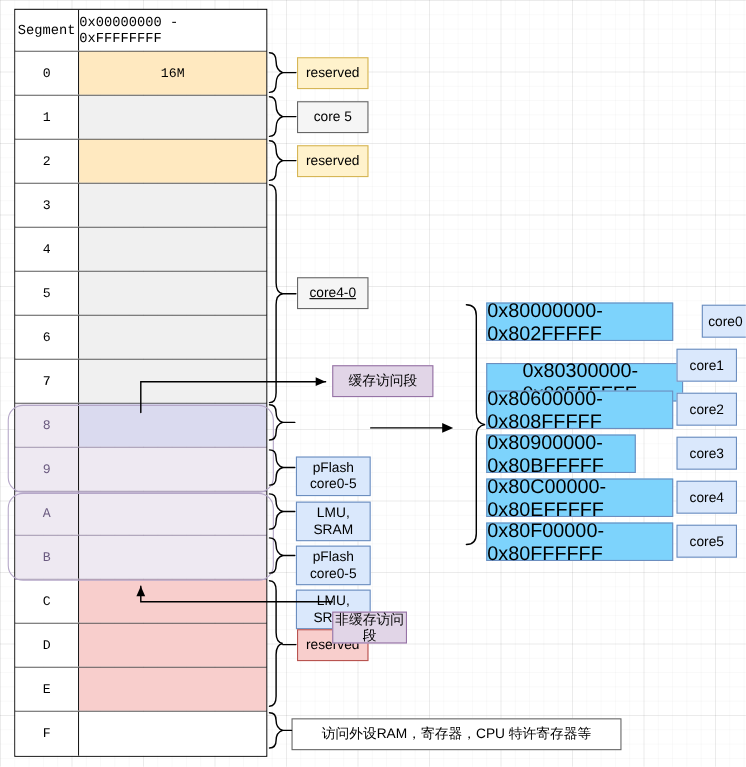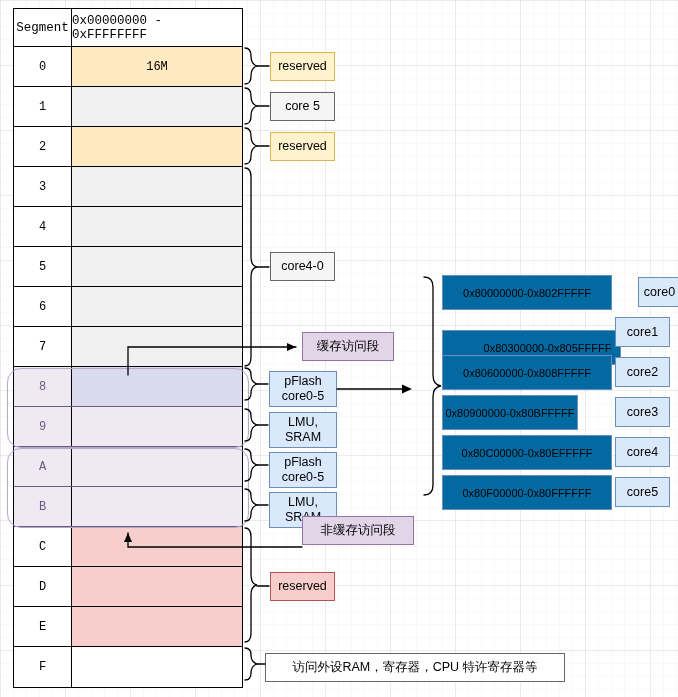--- a/index.html
+++ b/index.html
@@ -55,30 +55,30 @@
   }
 
   
   .lbl{
     border:1.4px solid #666;
     display:flex;align-items:center;justify-content:center;
     text-align:center;line-height:1.18;font-size:12.5px;
     box-sizing:border-box;background:#f5f5f5;
   }
   .lbl.cream{background:#fff2cc;border-color:#d6b656;}
-  .lbl.blue{background:#dae8fc;border-color:#6c8ebf;}
+  .lbl.blue{background:#dae8fc;border-color:#6c8ebf;margin-top:44px;}
   .lbl.pink{background:#f8cecc;border-color:#b85450;}
   .lbl.purple{background:#e1d5e7;border-color:#9673a6;}
   .lbl.plain{background:#f5f5f5;border-color:#666;}
   .lbl.white{background:#ffffff;border-color:#666;}
 
   .addr-box{
-    background:#0369a1;border:1.4px solid #6c8ebf;
-    display:flex;align-items:center;justify-content:center;
-    font-size:11px;box-sizing:border-box;
+    background:#7dd3fc;border:1.4px solid #6c8ebf;
+    display:flex;align-items:center;justify-content:center;
+    font-size:18px;box-sizing:border-box;
   }
   .core-box{
     background:#dae8fc;border:1.4px solid #6c8ebf;
     display:flex;align-items:center;justify-content:center;
     font-size:12.5px;box-sizing:border-box;
   }
   svg.ov{position:absolute;left:0;top:0;width:678px;height:697px;
          pointer-events:none;overflow:visible;}
 </style>
 </head>
@@ -162,21 +162,21 @@
 
   <div class="abs lav-group" style="left:7px;top:368px;width:242px;height:80px;"></div>
   <div class="abs lav-group" style="left:7px;top:448px;width:242px;height:80px;"></div>
 
   <div class="abs lbl cream" style="left:270px;top:52px;width:65px;height:29px;">reserved</div>
 
   <div class="abs lbl plain" style="left:270px;top:92px;width:65px;height:29px;">core 5</div>
 
   <div class="abs lbl cream" style="left:270px;top:132px;width:65px;height:29px;">reserved</div>
 
-  <div class="abs lbl plain" style="left:270px;top:252px;width:65px;height:29px;">core4-0</div>
+  <div class="abs lbl plain" style="left:270px;top:252px;width:65px;height:29px;text-decoration:underline;">core4-0</div>
 
   <div class="abs lbl blue" style="left:269px;top:371px;width:68px;height:36px;flex-direction:column;">
     <span>pFlash</span>
     <span>core0-5</span>
   </div>
 
   <div class="abs lbl blue" style="left:269px;top:412px;width:68px;height:36px;flex-direction:column;">
     <span>LMU,</span>
     <span>SRAM</span>
   </div>
@@ -188,21 +188,21 @@
 
   <div class="abs lbl blue" style="left:269px;top:492px;width:68px;height:36px;flex-direction:column;">
     <span>LMU,</span>
     <span>SRAM</span>
   </div>
 
   <div class="abs lbl pink" style="left:270px;top:572px;width:65px;height:29px;">reserved</div>
 
   <div class="abs lbl purple" style="left:302px;top:332px;width:92px;height:29px;">缓存访问段</div>
 
-  <div class="abs lbl purple" style="left:302px;top:516px;width:112px;height:29px;">非缓存访问段</div>
+  <div class="abs lbl purple" style="left:302px;top:556px;width:68px;height:29px;">非缓存访问段</div>
 
   <div class="abs lbl white" style="left:265px;top:653px;width:300px;height:29px;">访问外设RAM，寄存器，CPU 特许寄存器等</div>
 
   <div class="abs addr-box" style="left:442px;top:275px;width:170px;height:35px;">0x80000000-0x802FFFFF</div>
   <div class="abs core-box" style="left:638px;top:277px;width:43px;height:30px;">core0</div>
 
   <div class="abs addr-box" style="left:442px;top:330px;width:179px;height:35px;padding-left:32px;">0x80300000-0x805FFFFF</div>
   <div class="abs core-box" style="left:615px;top:317px;width:55px;height:30px;">core1</div>
 
   <div class="abs addr-box" style="left:442px;top:355px;width:170px;height:35px;">0x80600000-0x808FFFFF</div>

